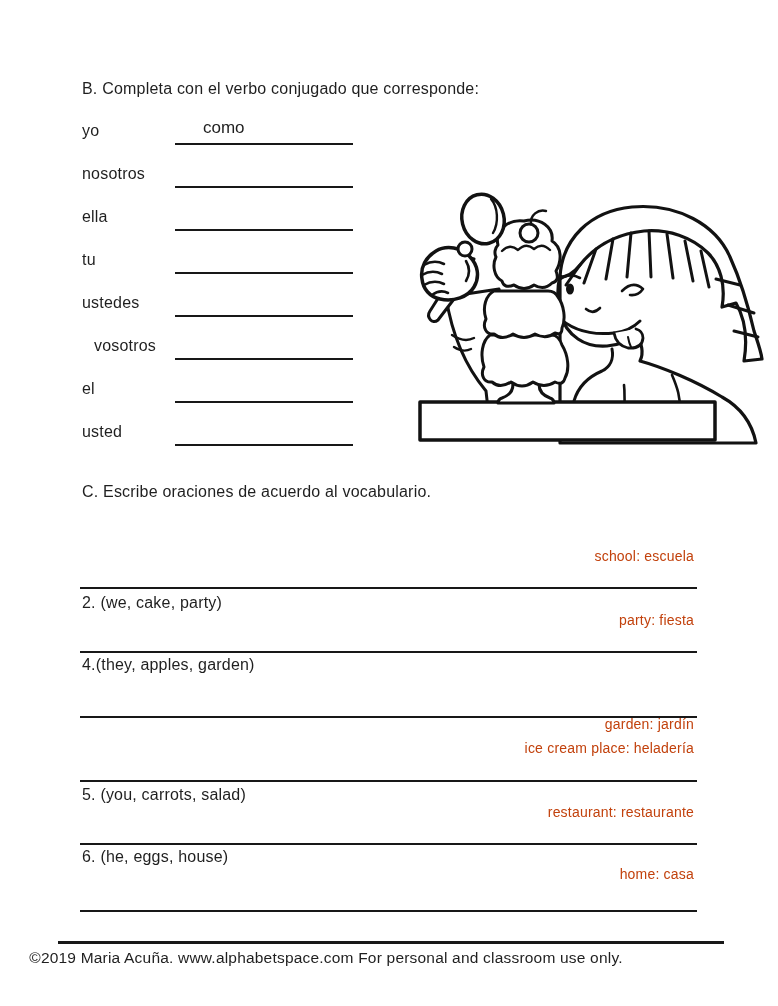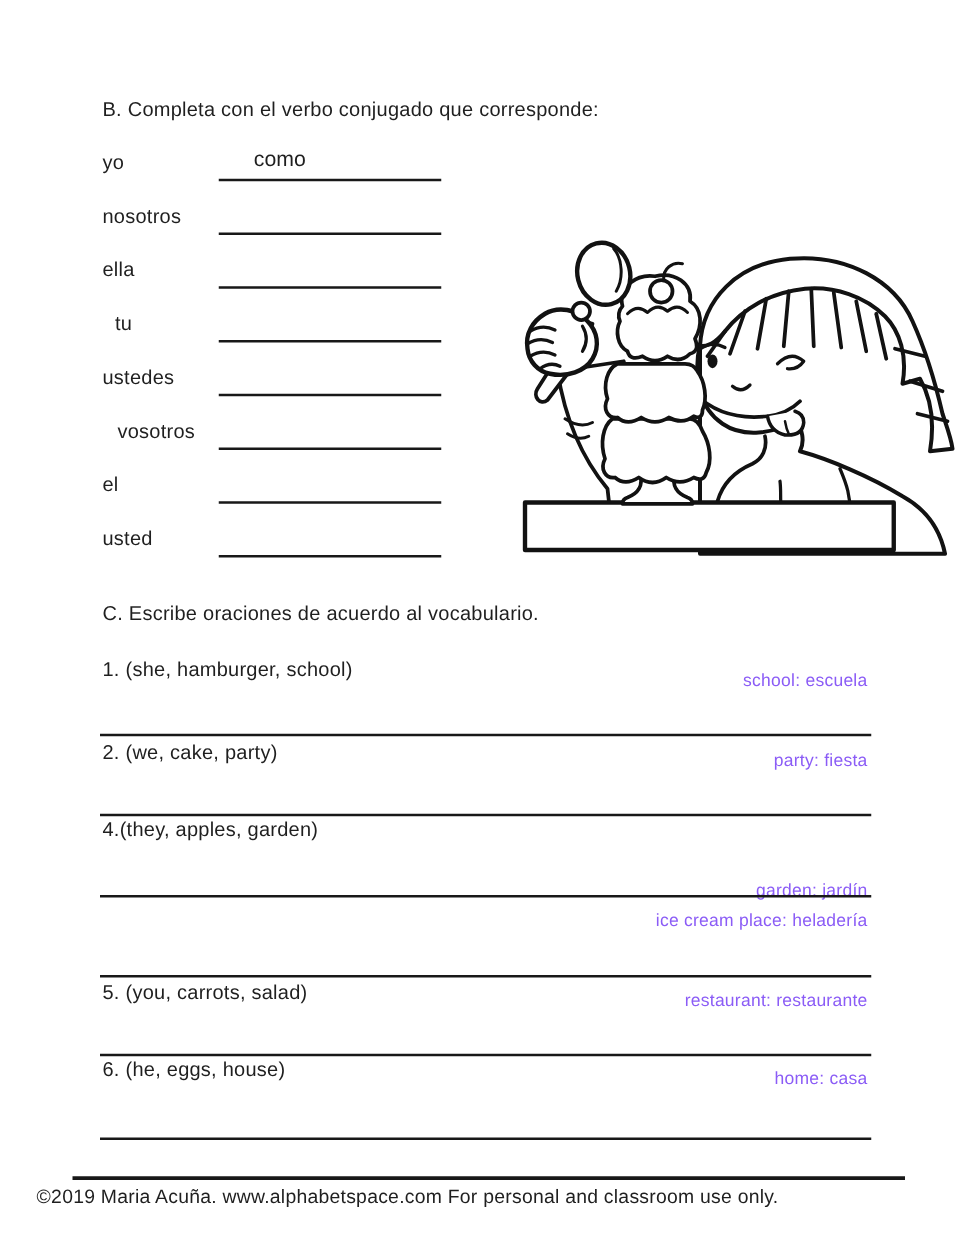--- a/index.html
+++ b/index.html
@@ -8,21 +8,21 @@
     font-family:"Liberation Sans","DejaVu Sans",sans-serif;
     color:#1f1f1f;overflow:hidden;
   }
   #page{position:relative;width:778px;height:1006px;background:#fff;}
   .txt{position:absolute;white-space:nowrap;letter-spacing:.2px;}
   .h{font-size:16px;}
   .pronoun{font-size:16px;}
   .blank-b{position:absolute;width:178px;height:2px;background:#181818;}
   .answer-como{position:absolute;font-size:17px;}
   .item-label{font-size:16px;}
-  .hint{font-size:14px;color:#8b5cf6;}
+  .hint{font-size:14px;color:#c2410c;margin-top:12px;}
   .c-line{position:absolute;left:80px;width:617px;height:2px;background:#181818;}
   .answer-sentence{position:absolute;font-size:17px;letter-spacing:.2px;}
   .footer-rule{position:absolute;left:58px;top:941px;width:666px;height:3px;background:#181818;}
   .footer-text{position:absolute;left:0;top:949px;width:652px;text-align:center;font-size:15.5px;letter-spacing:.2px;}
   .illo{position:absolute;left:410px;top:185px;width:360px;height:262px;}
   svg .ink{stroke:#121212;fill:none;stroke-linecap:round;stroke-linejoin:round;}
   svg .fillw{fill:#ffffff;}
 </style>
 </head>
 <body>
@@ -34,21 +34,21 @@
   <div class="txt pronoun" style="left:82px;top:122px;">yo</div>
   <div class="answer-como" style="left:203px;top:118px;">como</div>
   <div class="blank-b" style="left:175px;top:143px;"></div>
 
   <div class="txt pronoun" style="left:82px;top:165px;">nosotros</div>
   <div class="blank-b" style="left:175px;top:186px;"></div>
 
   <div class="txt pronoun" style="left:82px;top:208px;">ella</div>
   <div class="blank-b" style="left:175px;top:229px;"></div>
 
-  <div class="txt pronoun" style="left:92px;top:251px;">tu</div>
+  <div class="txt pronoun" style="left:82px;top:251px;">tu</div>
   <div class="blank-b" style="left:175px;top:272px;"></div>
 
   <div class="txt pronoun" style="left:82px;top:294px;">ustedes</div>
   <div class="blank-b" style="left:175px;top:315px;"></div>
 
   <div class="txt pronoun" style="left:94px;top:337px;">vosotros</div>
   <div class="blank-b" style="left:175px;top:358px;"></div>
 
   <div class="txt pronoun" style="left:82px;top:380px;">el</div>
   <div class="blank-b" style="left:175px;top:401px;"></div>
@@ -123,21 +123,20 @@
         </g>
         <circle cx="55" cy="64" r="7" class="ink fillw" stroke-width="3"></circle>
         <ellipse cx="73" cy="34" rx="21" ry="25" transform="rotate(-14 73 34)" class="ink fillw" stroke-width="3.5"></ellipse>
         <path class="ink" stroke-width="2.4" d="M81,14 C88,22 89,38 83,48"></path>
       </g>
     </svg>
   </div>
 
   <div class="txt h" style="left:82px;top:483px;">C.   Escribe oraciones de acuerdo al vocabulario.</div>
 
-  <div class="txt item-label" style="left:82px;top:528px;">1. (she, hamburger, school)</div>
   <div class="txt hint" style="right:84px;top:536px;">school: escuela</div>
   <div class="c-line" style="top:587px;"></div>
 
   <div class="txt item-label" style="left:82px;top:594px;">2. (we, cake, party)</div>
   <div class="txt hint" style="right:84px;top:600px;padding-left:32px;">party: fiesta</div>
   <div class="c-line" style="top:651px;"></div>
 
   <div class="txt item-label" style="left:82px;top:656px;">4.(they, apples, garden)</div>
   <div class="txt hint" style="right:84px;top:704px;">garden: jardín</div>
   <div class="c-line" style="top:716px;"></div>

